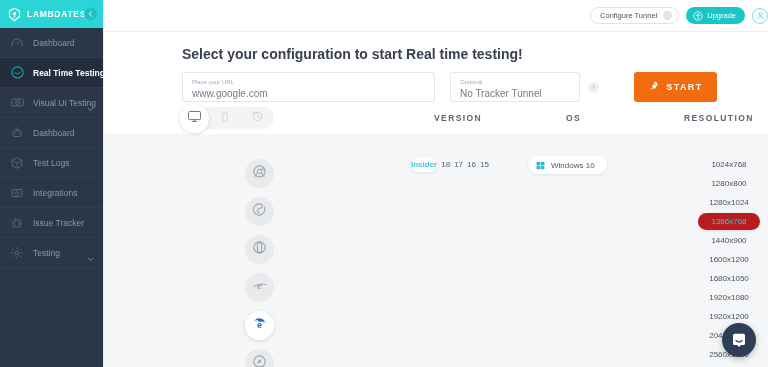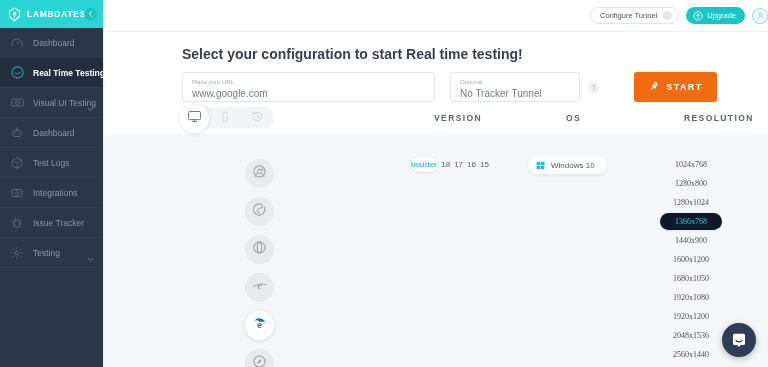--- a/index.html
+++ b/index.html
@@ -300,34 +300,33 @@
     gap: 6px;
     cursor: pointer;
   }
   .os-item .lbl { font-size: 8px; color: #4d5766; white-space: nowrap; }
 
   
   .resolutions {
     position: absolute;
     left: 556px; top: 22px;
     width: 100px;
-    display: flex; flex-direction: column; align-items: flex-start;
+    display: flex; flex-direction: column; align-items: flex-end;
     gap: 2px;
-    font-family: Liberation Serif, serif;
   }
   .res-item {
     font-size: 8px;
     color: #49515f;
     padding: 4px 0;
     width: 62px;
     text-align: center;
     cursor: pointer;
   }
   .res-item.pill {
-    background: #0f172a;
+    background: #b91c1c;
     border-radius: 9px;
     box-shadow: 0 1px 3px rgba(0,0,0,.09);
     color: #3fc6dd;
   }
 
   
   .intercom {
     position: absolute;
     right: 12px; bottom: 10px;
     width: 34px; height: 34px;

